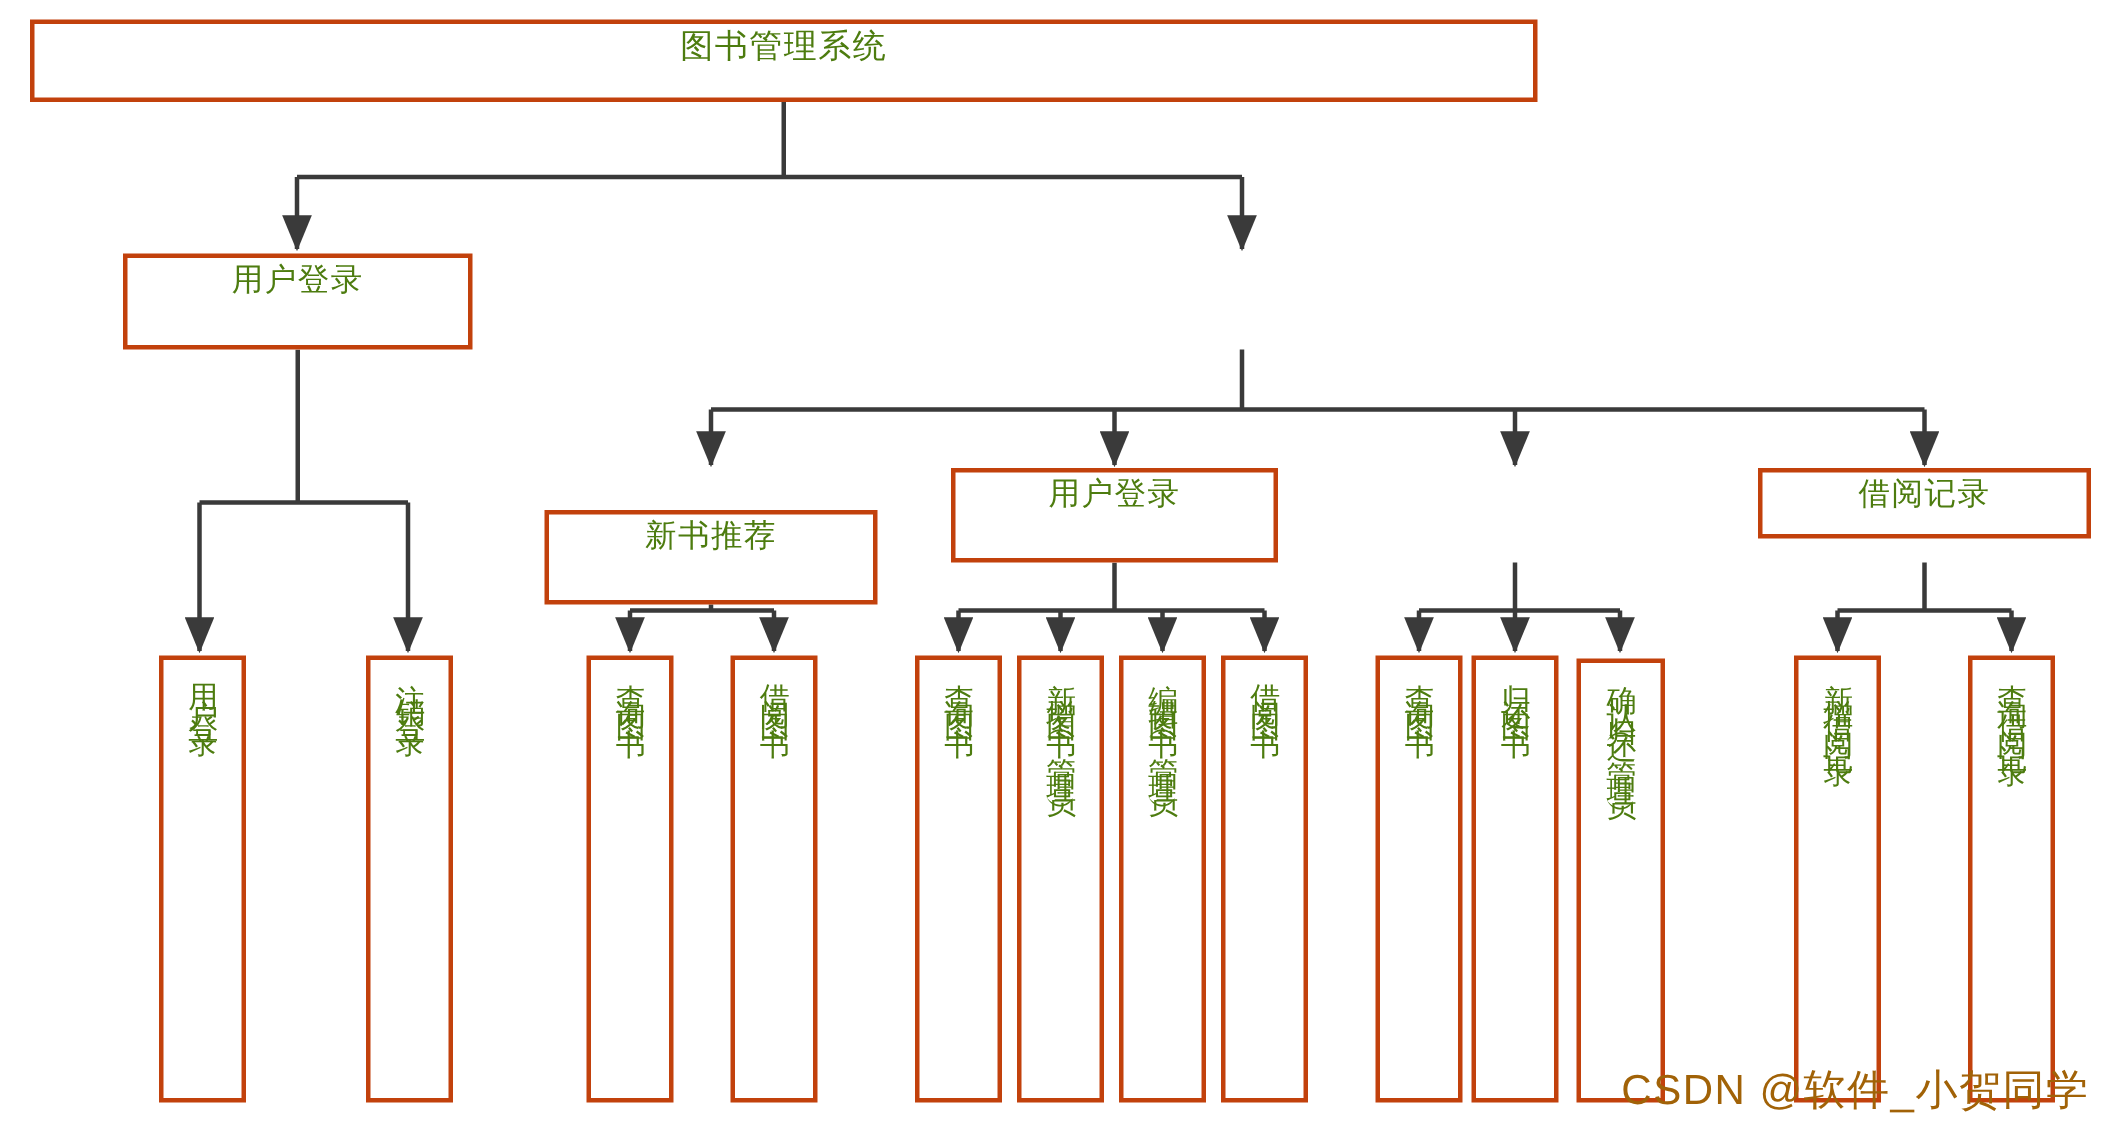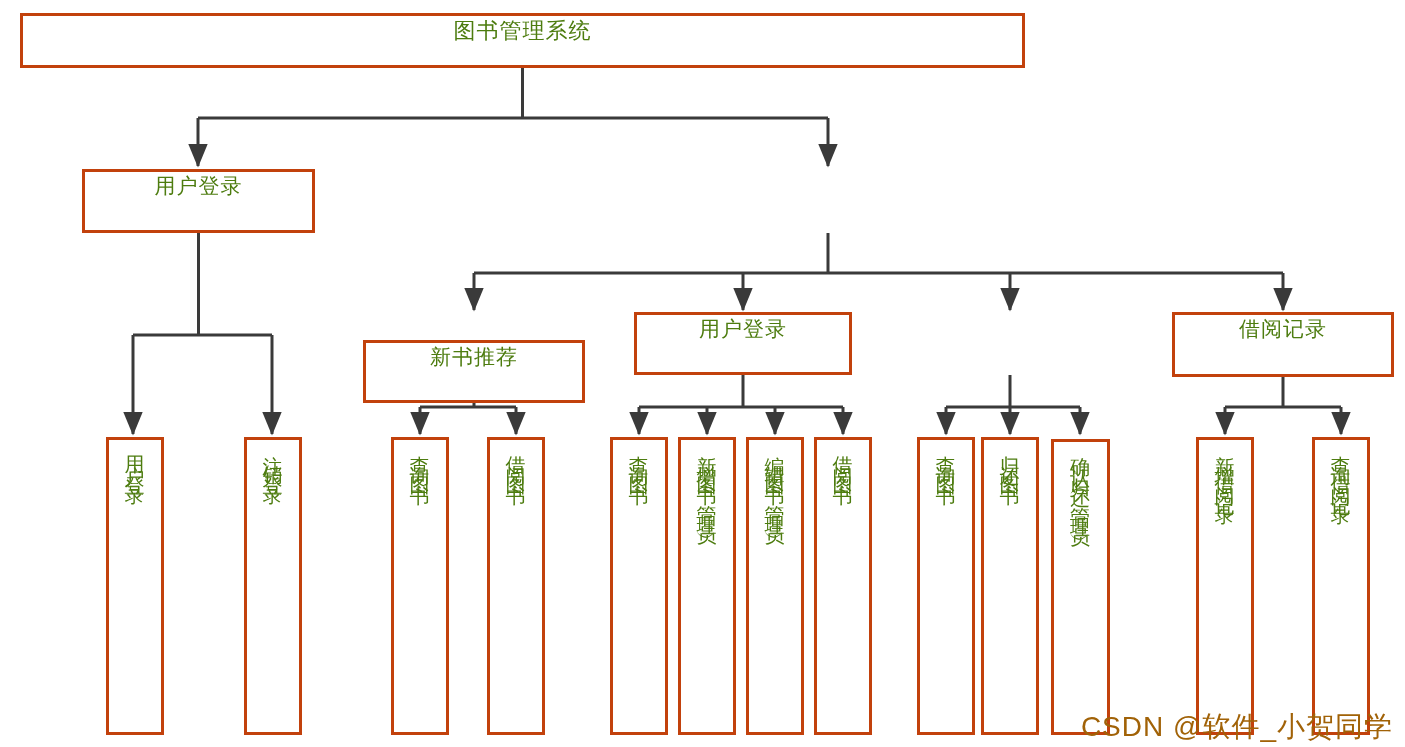--- a/index.html
+++ b/index.html
@@ -116,21 +116,21 @@
   <div class="box" style="left:82px; top:169px; width:233px; height:64px;">
     <span class="htext">用户登录</span>
   </div>
 
   <div class="box" style="left:363px; top:312px; width:222px; height:63px;margin-top:28px;">
     <span class="htext">新书推荐</span>
   </div>
   <div class="box" style="left:634px; top:312px; width:218px; height:63px;">
     <span class="htext">用户登录</span>
   </div>
-  <div class="box" style="left:1172px; top:312px; width:222px; height:65px;">
+  <div class="box" style="left:1172px; top:312px; width:222px; height:47px;">
     <span class="htext">借阅记录</span>
   </div>
 
   <div class="box" style="left:106px; top:437px; width:58px; height:298px;">
     <span class="vtext">用户登录</span>
   </div>
   <div class="box" style="left:244px; top:437px; width:58px; height:298px;">
     <span class="vtext">注销登录</span>
   </div>
 

